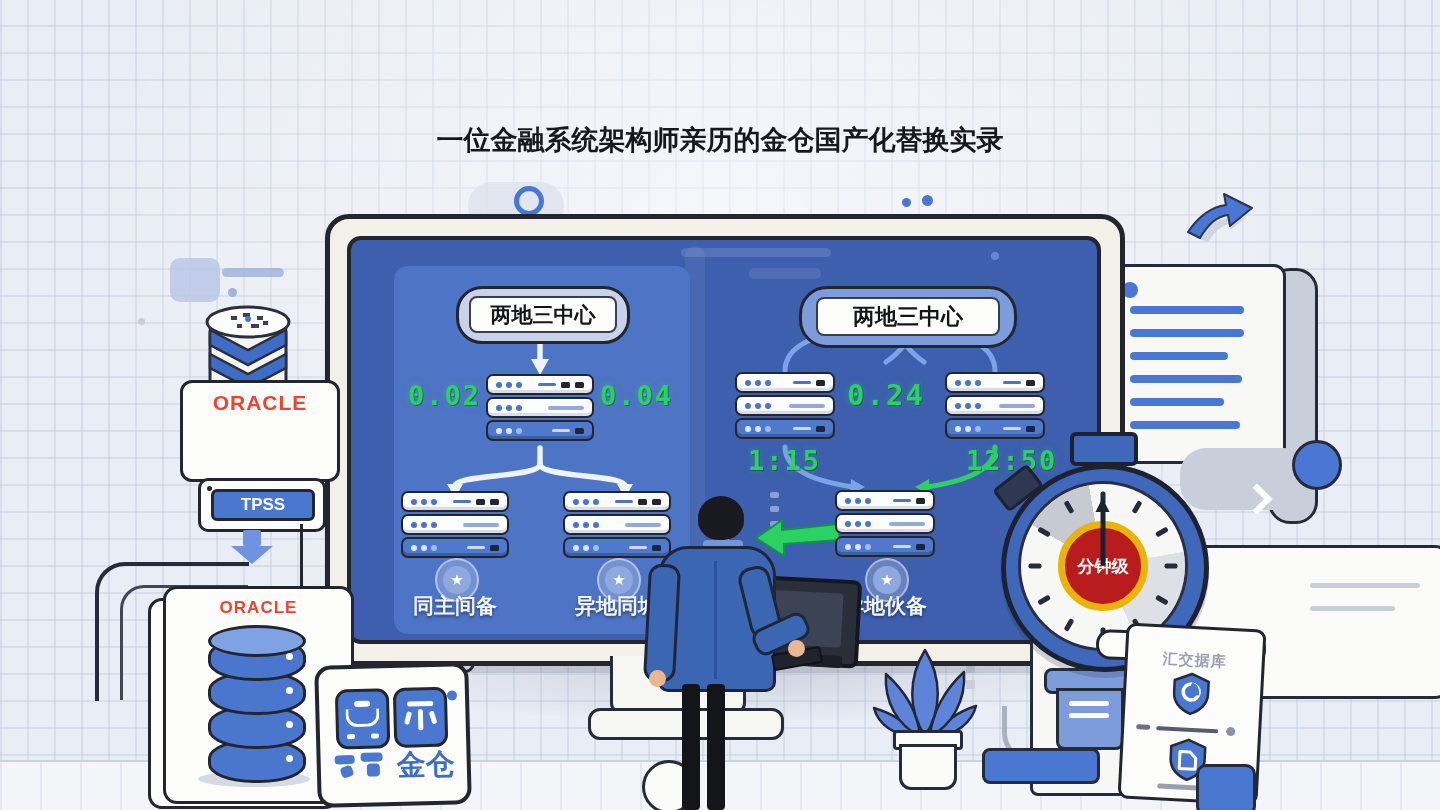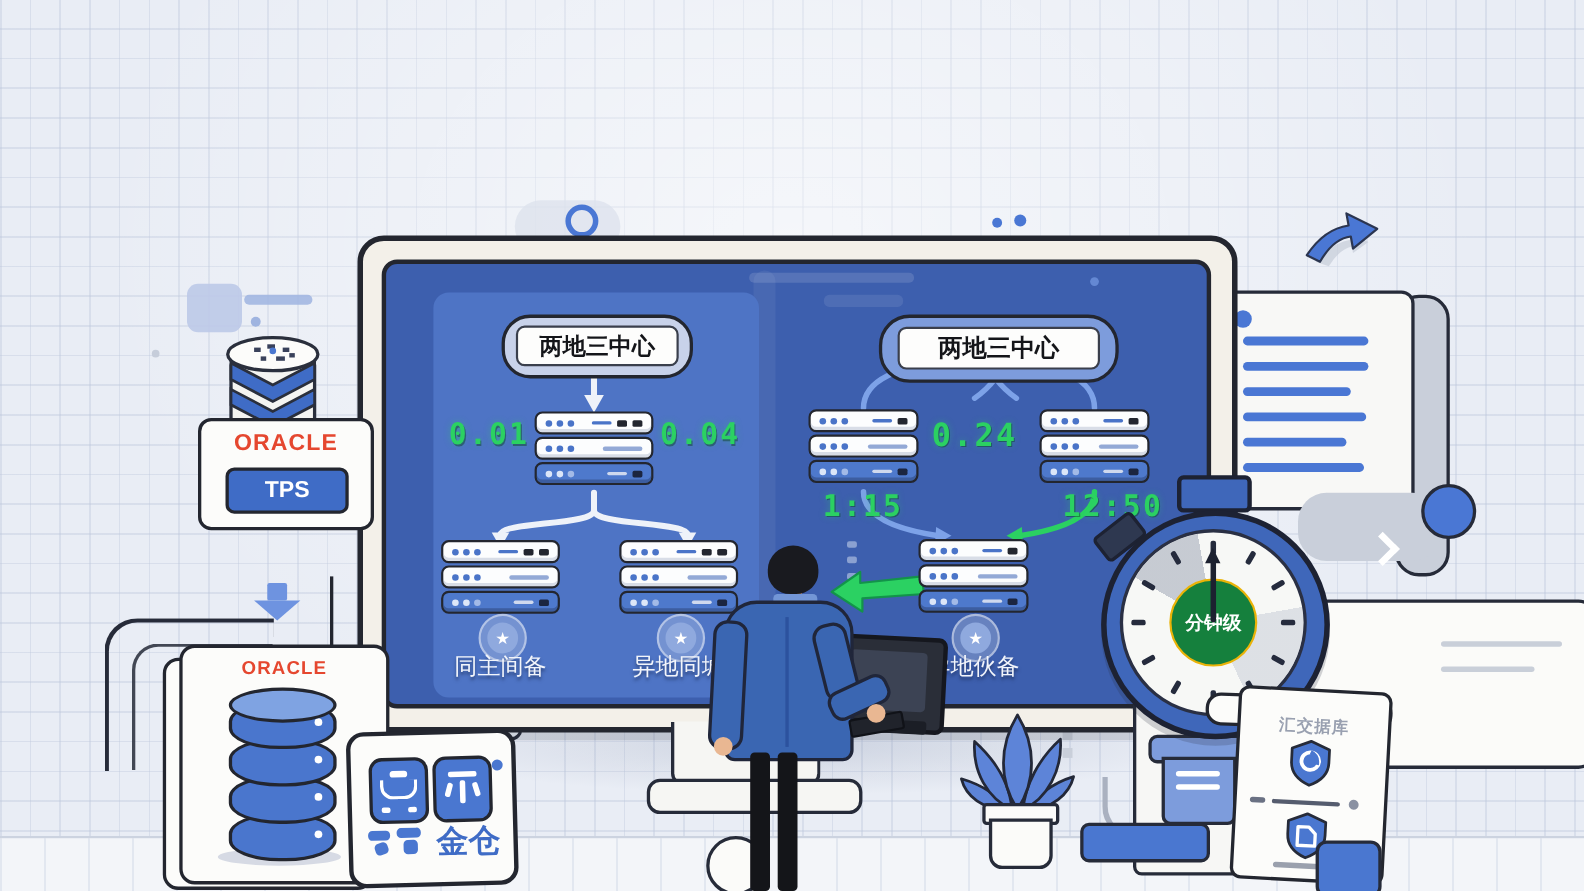--- a/index.html
+++ b/index.html
@@ -29,30 +29,30 @@
   .srow.blue{background:#4e79cc;box-shadow:inset 0 -3px 0 rgba(20,30,60,.3)}
   .sdots{width:6px;height:6px;border-radius:50%;background:#4a74c8;box-shadow:10px 0 0 #4a74c8,20px 0 0 #4a74c8}
   .srow.blue .sdots{background:#dce6f8;box-shadow:10px 0 0 #dce6f8,20px 0 0 rgba(220,230,248,.6)}
   .sbar{margin-left:auto;width:18px;height:3.5px;background:#4a74c8;border-radius:2px}
   .srow.blue .sbar{background:#cfd9ee}
   .ssq{width:9px;height:6px;background:#23262f;border-radius:1.5px;margin-left:5px}
   .srow.blue .ssq{background:#1b2540}
   .sline{margin-left:auto;width:36px;height:4px;background:#93a9d6;border-radius:2px}
   .digital{font-family:"DejaVu Sans Mono",monospace;font-weight:bold;color:#2bd162;letter-spacing:2px;font-size:27px;
     text-shadow:1px 1px 0 rgba(10,60,30,.45),0 0 7px rgba(43,209,98,.35)}
-  .nodelabel{width:140px;text-align:center;font-size:21px;font-weight:400;color:#f2f5fb;text-shadow:0 2px 3px rgba(15,25,55,.55)}
+  .nodelabel{width:140px;text-align:center;font-size:21px;font-weight:700;color:#f2f5fb;text-shadow:0 2px 3px rgba(15,25,55,.55)}
   .starb{width:40px;height:40px;border-radius:50%;background:rgba(255,255,255,.22);border:2px solid rgba(255,255,255,.45);display:flex;align-items:center;justify-content:center}
   .starb b{width:28px;height:28px;border-radius:50%;background:#8fa9de;color:#fff;font-size:15px;display:flex;align-items:center;justify-content:center}
   
   .watchbody{left:1001px;top:464px;width:198px;height:198px;border-radius:50%;background:#3f67ba;border:5px solid #1d2233;box-shadow:0 6px 0 rgba(40,45,60,.2)}
   .watchface{position:absolute;left:12px;top:12px;width:164px;height:164px;border-radius:50%;background:#f7f8f6;border:3px solid #2a3044;overflow:hidden}
   .sector{position:absolute;inset:0;border-radius:50%;
     background:conic-gradient(from 300deg at 50% 50%, rgba(150,158,175,.5) 0 50deg, transparent 50deg 140deg, rgba(200,205,215,.55) 140deg 215deg, transparent 215deg)}
   .tick{position:absolute;left:50%;top:50%;width:5px;height:13px;background:#252b3d;border-radius:2px}
-  .hub{position:absolute;left:50%;top:50%;transform:translate(-50%,-50%);width:76px;height:76px;border-radius:50%;background:#15803d;border:2px solid #eab308;display:flex;align-items:center;justify-content:center;color:#fff;font-weight:800;font-size:17px}
+  .hub{position:absolute;left:50%;top:50%;transform:translate(-50%,-50%);width:76px;height:76px;border-radius:50%;background:#b91c1c;border:7px solid #eab308;display:flex;align-items:center;justify-content:center;color:#fff;font-weight:800;font-size:17px}
   .needle{position:absolute;left:50%;top:50%;width:5px;height:56px;background:#1c2130;border-radius:3px;transform:translate(-50%,-100%)}
   .needle:before{content:"";position:absolute;left:-5px;top:-12px;border-left:7.5px solid transparent;border-right:7.5px solid transparent;border-bottom:14px solid #1c2130}
   
   .tile{position:absolute;width:48px;height:54px;background:#4a77d0;border:3.5px solid #23262f;border-radius:12px}
   .tile i{position:absolute;display:block}
   .t1a{left:50%;top:9px;transform:translateX(-50%);width:16px;height:6px;background:#fff;border-radius:3px}
   .t1b{left:50%;top:17px;transform:translateX(-50%);width:28px;height:15px;border:3.5px solid #fff;border-top:none;border-radius:0 0 12px 12px}
   .t1c{left:8px;bottom:7px;width:8px;height:5px;background:#fff;border-radius:2px}
   .t1d{right:8px;bottom:7px;width:8px;height:5px;background:#fff;border-radius:2px}
   .t2a{left:50%;top:11px;transform:translateX(-50%);width:26px;height:5px;background:#fff;border-radius:2px}
@@ -64,20 +64,21 @@
   .disk:after{content:"";position:absolute;right:10px;top:13px;width:7px;height:7px;border-radius:50%;background:#fff}
 </style>
 </head>
 <body>
 
 <div class="stage">
 
   <div class="abs floor"></div>
   <div class="abs shadowblob" style="left:360px;top:628px;width:740px;height:95px"></div>
 
+  <div class="abs subtitle" style="left:0;top:122px">一位金融系统架构师亲历的金仓国产化替换实录</div>
 
   <div class="abs" style="left:468px;top:182px;width:96px;height:48px;background:#dce1ec;border-radius:24px;opacity:.75"></div>
   <div class="abs" style="left:514px;top:186px;width:20px;height:20px;border:5px solid #4a77d4;border-radius:50%"></div>
   <div class="abs" style="left:902px;top:198px;width:9px;height:9px;border-radius:50%;background:#4a77d4"></div>
   <div class="abs" style="left:922px;top:195px;width:11px;height:11px;border-radius:50%;background:#4a77d4"></div>
   <div class="abs" style="left:170px;top:258px;width:50px;height:44px;background:#bcc9e8;border-radius:10px;opacity:.9"></div>
   <div class="abs" style="left:222px;top:268px;width:62px;height:9px;background:#9fb4e0;border-radius:5px;opacity:.85"></div>
   <div class="abs" style="left:228px;top:288px;width:9px;height:9px;border-radius:50%;background:#9fb4e0"></div>
   <div class="abs" style="left:138px;top:318px;width:7px;height:7px;border-radius:50%;background:#c6cdda"></div>
 
@@ -255,21 +256,21 @@
           <span class="sdots"></span>
           <span class="sline"></span>
         </div>
       <div class="srow blue">
           <span class="sdots"></span>
           <span class="sbar"></span>
           <span class="ssq"></span>
         </div>
     </div>
 
-    <div class="abs digital" style="left:57px;top:140px">0.01</div>
+    <div class="abs digital" style="left:57px;top:140px">0.02</div>
     <div class="abs digital" style="left:249px;top:140px">0.04</div>
     <div class="abs digital" style="left:496px;top:138px;font-size:29px">0.24</div>
     <div class="abs digital" style="left:397px;top:205px">1:15</div>
     <div class="abs digital" style="left:615px;top:205px">12:50</div>
 
     <div class="abs starb" style="left:84px;top:318px">
         <b>★</b>
       </div>
     <div class="abs starb" style="left:246px;top:318px">
         <b>★</b>
@@ -330,21 +331,24 @@
         <rect x="40" y="9" width="7" height="4"></rect>
         <rect x="54" y="12" width="6" height="4"></rect>
       <rect x="34" y="20" width="5" height="4"></rect>
         <rect x="48" y="20" width="8" height="4"></rect>
         <rect x="60" y="17" width="5" height="4"></rect>
     </g>
     <circle cx="45" cy="15" r="3" fill="#4a77d0"></circle>
   </svg>
   <div class="abs card" style="left:180px;top:380px;width:154px;height:96px">
     <div style="position:absolute;left:0;top:8px;width:100%;text-align:center;font-size:21px;font-weight:800;color:#e5472f;letter-spacing:1px">ORACLE</div>
-    <div style="position:absolute;left:22px;top:42px;width:106px;height:36px;background:#3f6cc6;border:3px solid #23262f;border-radius:8px;display:flex;align-items:center;justify-content:center;color:#fff;font-weight:800;font-size:21px">TPS</div>
+  </div>
+  <div class="abs card" style="left:198px;top:478px;width:122px;height:48px;border-radius:10px">
+    <div style="position:absolute;left:6px;top:5px;width:5px;height:5px;border-radius:50%;background:#23262f"></div>
+    <div style="position:absolute;left:10px;top:8px;width:98px;height:26px;background:#4a77d0;border:3px solid #23262f;border-radius:6px;display:flex;align-items:center;justify-content:center;color:#fff;font-weight:800;font-size:17px">TPSS</div>
   </div>
   <div class="abs" style="left:243px;top:530px;width:18px;height:16px;background:#6e93e0;border-radius:2px"></div>
   <div class="abs" style="left:231px;top:546px;width:0;height:0;border-left:21px solid transparent;border-right:21px solid transparent;border-top:18px solid #6e93e0"></div>
   <div class="abs" style="left:300px;top:524px;width:3px;height:66px;background:#23262f"></div>
 
   <div class="abs card" style="left:148px;top:598px;width:185px;height:205px;border-radius:14px"></div>
   <div class="abs card" style="left:163px;top:586px;width:185px;height:212px;border-radius:14px">
     <div style="position:absolute;left:0;top:9px;width:100%;text-align:center;font-size:17px;font-weight:800;color:#e5472f;letter-spacing:1px">ORACLE</div>
     <div style="position:absolute;left:32px;top:182px;width:112px;height:16px;border-radius:50%;background:#d6dae4"></div>
     <div class="disk" style="left:42px;top:150px"></div>

